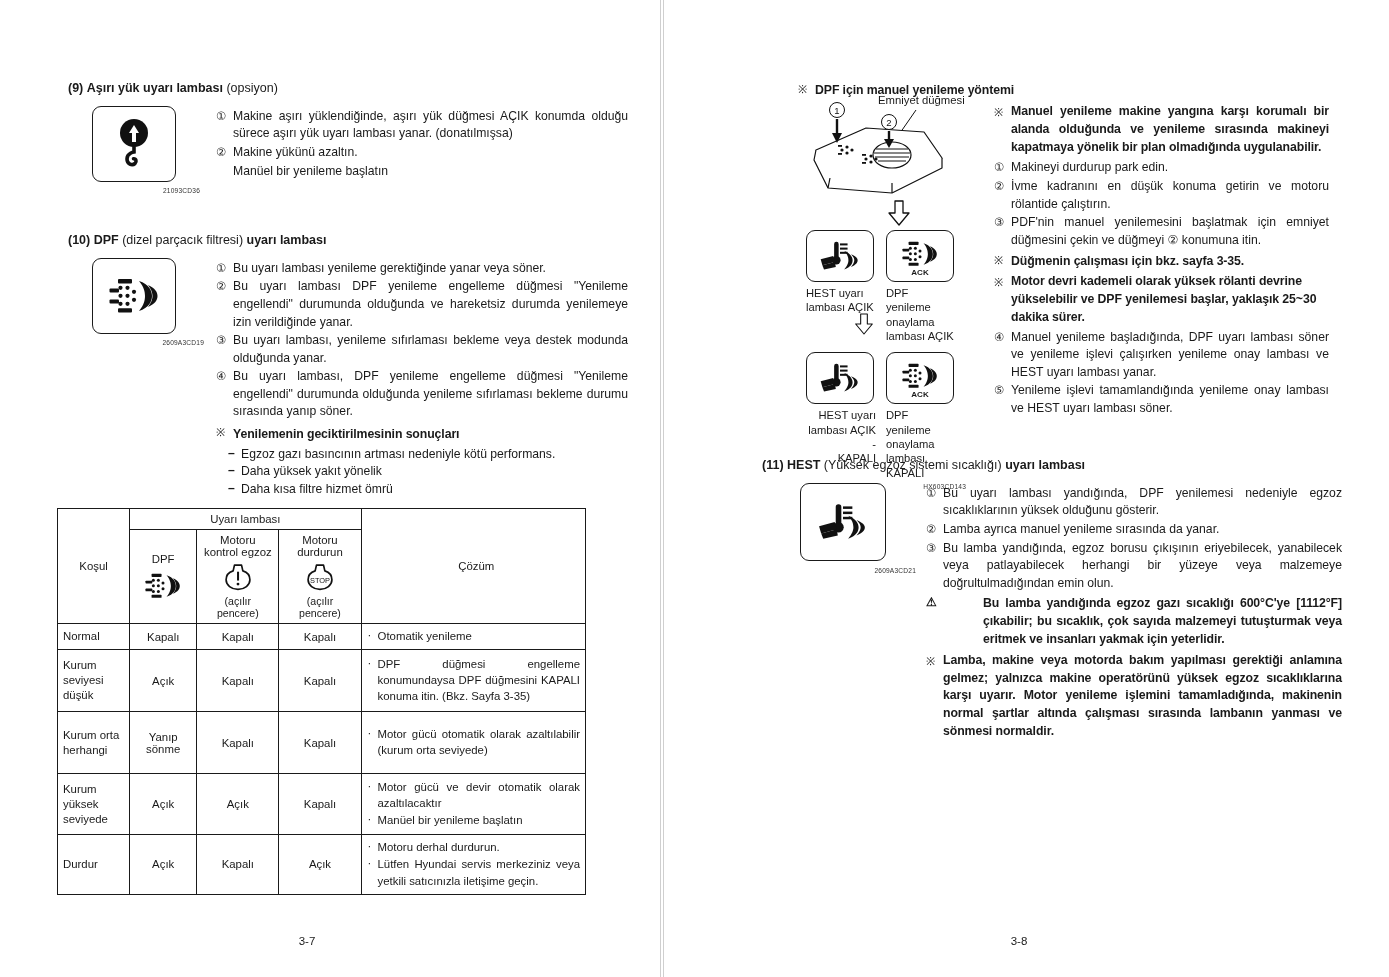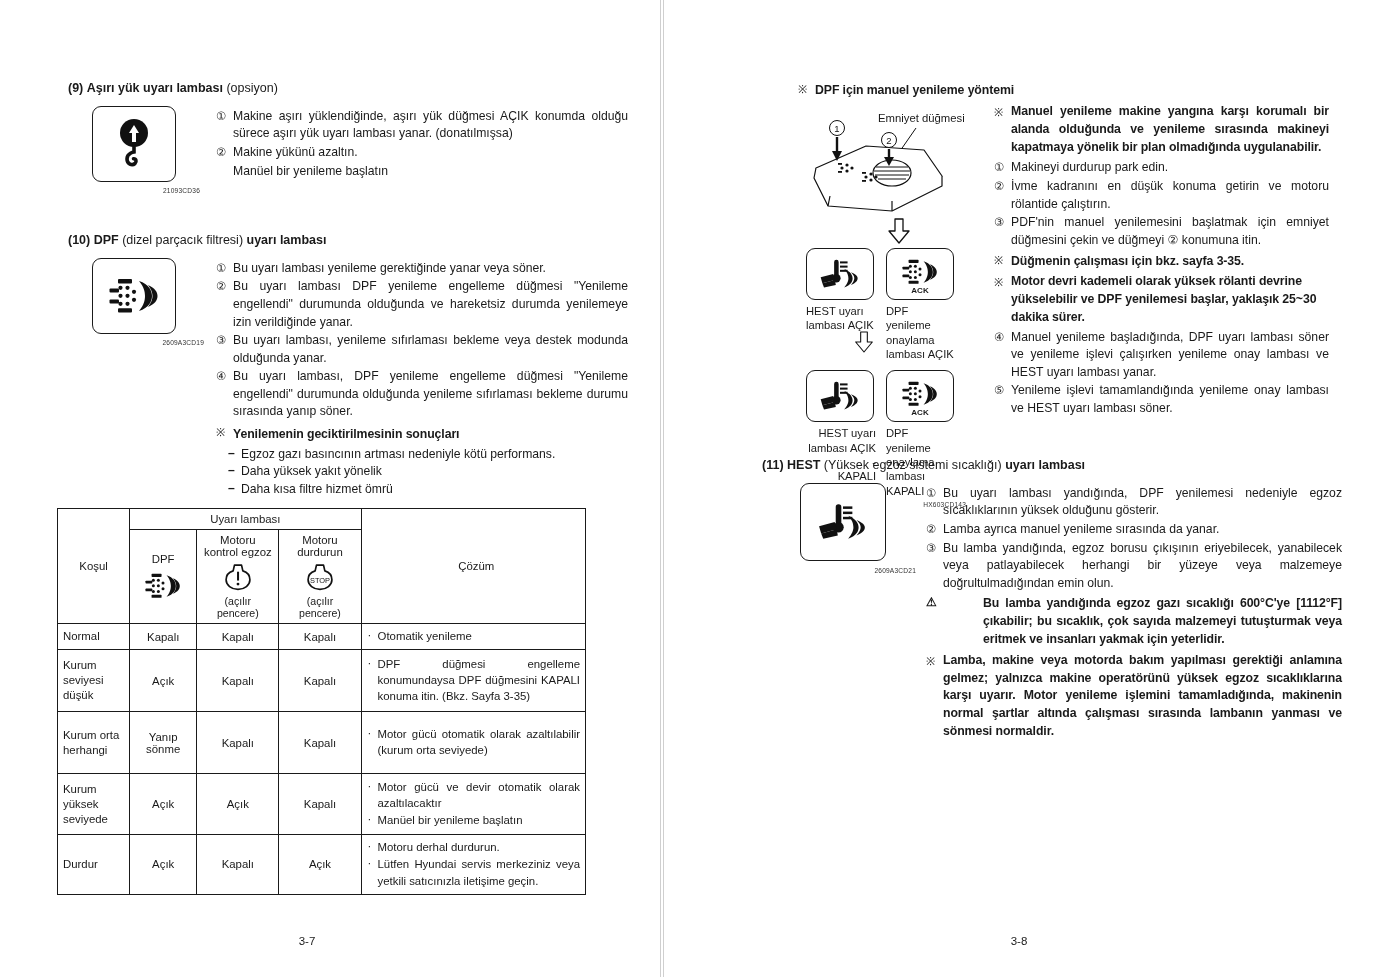--- a/index.html
+++ b/index.html
@@ -320,21 +320,21 @@
 
   <div class="page right">
 
     <div style="position:absolute; left:104px; top:80px; width:580px;">
       <div class="note-row">
         <span class="sym" style="top:1px;">※</span>
         <span class="bold-txt">DPF için manuel yenileme yöntemi</span>
       </div>
     </div>
 
-    <div style="position:absolute; left:102px; top:106px; width:205px;">
+    <div style="position:absolute; left:102px; top:88px; width:205px;">
       <div style="position:relative; height:120px;">
         <div style="position:absolute; left:82px; top:6px; font-size:11.3px;">Emniyet düğmesi</div>
         <svg width="200" height="118" viewBox="0 0 200 118" aria-hidden="true">
 
           <line x1="120" y1="22" x2="95" y2="58" stroke="#111" stroke-width="1"></line>
 
           <path d="M20 62 L70 40 L128 44 L146 70 L96 95 L34 90 Z" fill="#fff" stroke="#111" stroke-width="1.2" stroke-linejoin="round"></path>
           <path d="M20 62 L18 72 L32 100 L96 105 L146 80 L146 70" fill="#fff" stroke="#111" stroke-width="1.2" stroke-linejoin="round"></path>
           <path d="M34 90 L32 100" stroke="#111" stroke-width="1.2"></path>
           <path d="M96 95 L96 105" stroke="#111" stroke-width="1.2"></path>

